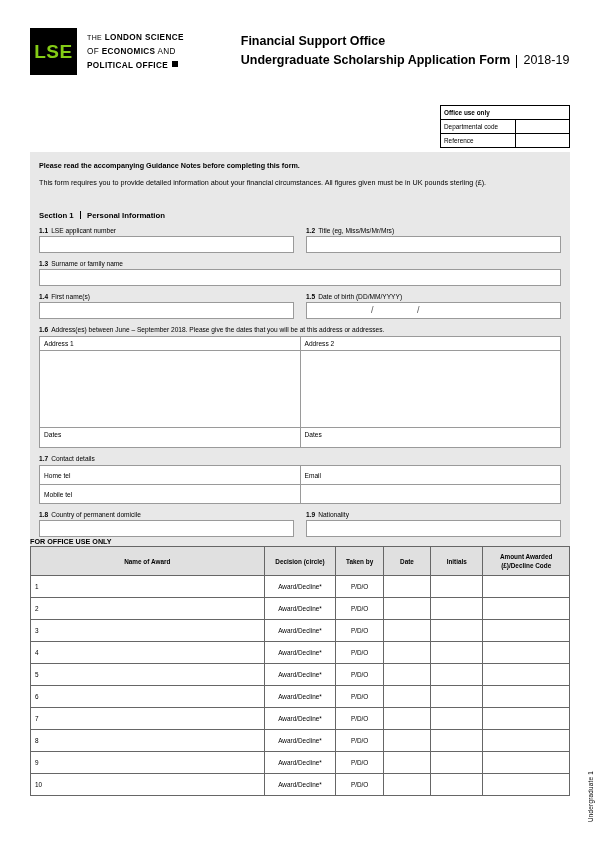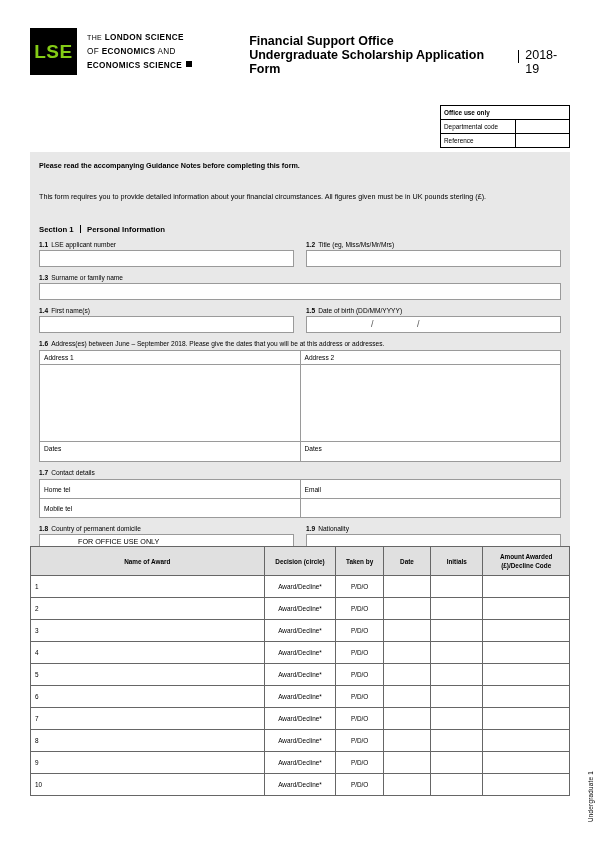--- a/index.html
+++ b/index.html
@@ -67,20 +67,21 @@
     vertical-align: 1px;
   }
 
   .title-block {
     margin-left: 57px;
     padding-top: 6px;
   }
   .title-line1 {
     font-size: 12.5px;
     font-weight: bold;
+    margin-bottom: 5px;
   }
   .title-line2 {
     font-size: 12.5px;
     font-weight: bold;
     display: flex;
     align-items: flex-start;
   }
   .title-sep {
     display: inline-block;
     width: 1px;
@@ -124,21 +125,21 @@
     left: 30px;
     top: 152px;
     width: 540px;
     background: #e8e8e8;
     padding: 9px 9px 10px 9px;
     box-sizing: border-box;
   }
   .intro-bold {
     font-size: 7.2px;
     font-weight: bold;
-    margin-bottom: 22px;
+    margin-bottom: 8px;
   }
   .intro {
     font-size: 7.2px;
     margin-bottom: 24px;
   }
   .section-head {
     font-size: 7.8px;
     font-weight: bold;
     margin-bottom: 7px;
   }
@@ -213,22 +214,21 @@
 
   
   .office-section {
     position: absolute;
     left: 30px;
     top: 537px;
     width: 540px;
   }
   .office-title {
     font-size: 7.2px;
-    font-weight: normal;
-    padding-left: 48px;
+    font-weight: bold;
   }
   .office-table {
     width: 100%;
     border-collapse: collapse;
     table-layout: fixed;
   }
   .office-table th, .office-table td {
     border: 1px solid #666;
     font-size: 6.4px;
     padding: 2px 4px;
@@ -273,21 +273,21 @@
         <div class="l1">
           <span class="small">THE</span>
           <span class="bold">LONDON SCIENCE</span>
         </div>
         <div>
           <span class="small">OF</span>
           <span class="bold">ECONOMICS</span>
           <span class="small">AND</span>
         </div>
         <div>
-          <span class="bold">ECONOMICS SCIENCE</span><span class="sq"></span>
+          <span class="bold">POLITICAL OFFICE</span><span class="sq"></span>
         </div>
       </div>
     </div>
 
     <div class="title-block">
       <div class="title-line1">Financial Support Office</div>
       <div class="title-line2">
         <span>Undergraduate Scholarship Application Form</span>
         <span class="title-sep"></span>
         <span class="title-year">2018-19</span>

